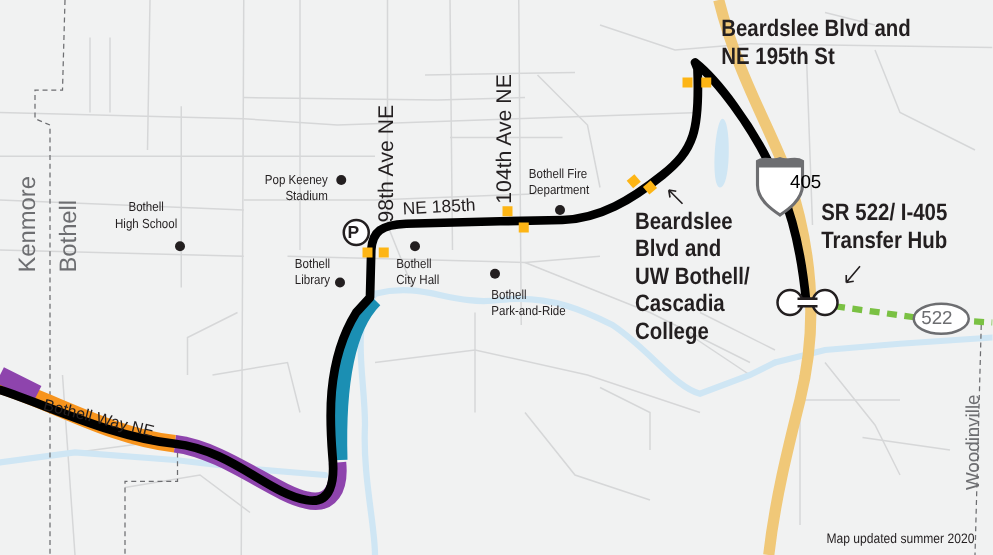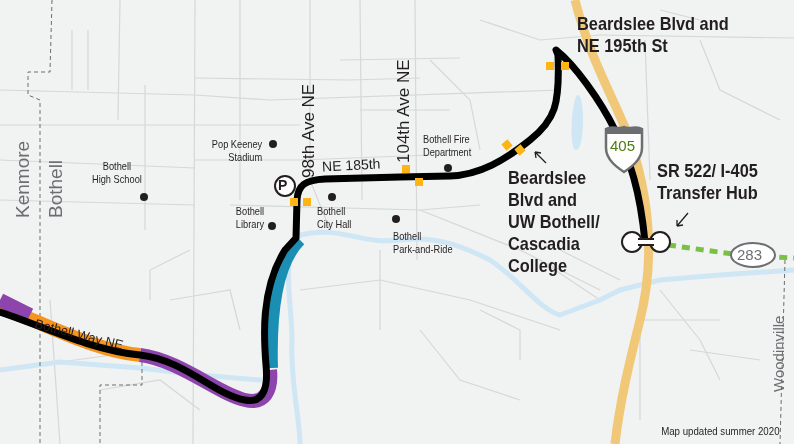--- a/index.html
+++ b/index.html
@@ -125,22 +125,22 @@
       <path d="M606,129 C612,125 618,130 624,127 C630,130 636,125 642,129 L642,148 C642,160 630,168 624,172 C618,168 606,160 606,148 Z" fill="#ffffff" stroke="#6d6e71" stroke-width="2.5"></path>
       <path d="M606,129 C612,125 618,130 624,127 C630,130 636,125 642,129 L642,134 L606,134 Z" fill="#6d6e71"></path>
     </g>
 
     <ellipse cx="753" cy="255" rx="22" ry="12" fill="#ffffff" stroke="#6d6e71" stroke-width="2"></ellipse>
 
     <circle cx="285" cy="186" r="10" fill="#ffffff" stroke="#231f20" stroke-width="2"></circle>
   </svg>
 
   <span class="lbl" style="left:278px;top:177px;font-size:14px;font-weight:bold;">P</span>
-  <span class="lbl" style="left:610px;top:137px;font-size:15px;color:#4d7c0f;">405</span>
-  <span class="lbl" style="left:737px;top:246px;font-size:15px;color:#6d6e71;">283</span>
+  <span class="lbl" style="left:632px;top:137px;font-size:15px;color:#000000;">405</span>
+  <span class="lbl" style="left:737px;top:246px;font-size:15px;color:#6d6e71;">522</span>
 
   <div class="lbl stop-big" style="left:577px;top:13px;">
     <div>Beardslee Blvd and</div>
     <div>NE 195th St</div>
   </div>
   <div class="lbl stop-big" style="left:508px;top:167px;">
     <div>Beardslee</div>
     <div>Blvd and</div>
     <div>UW Bothell/</div>
     <div>Cascadia</div>

